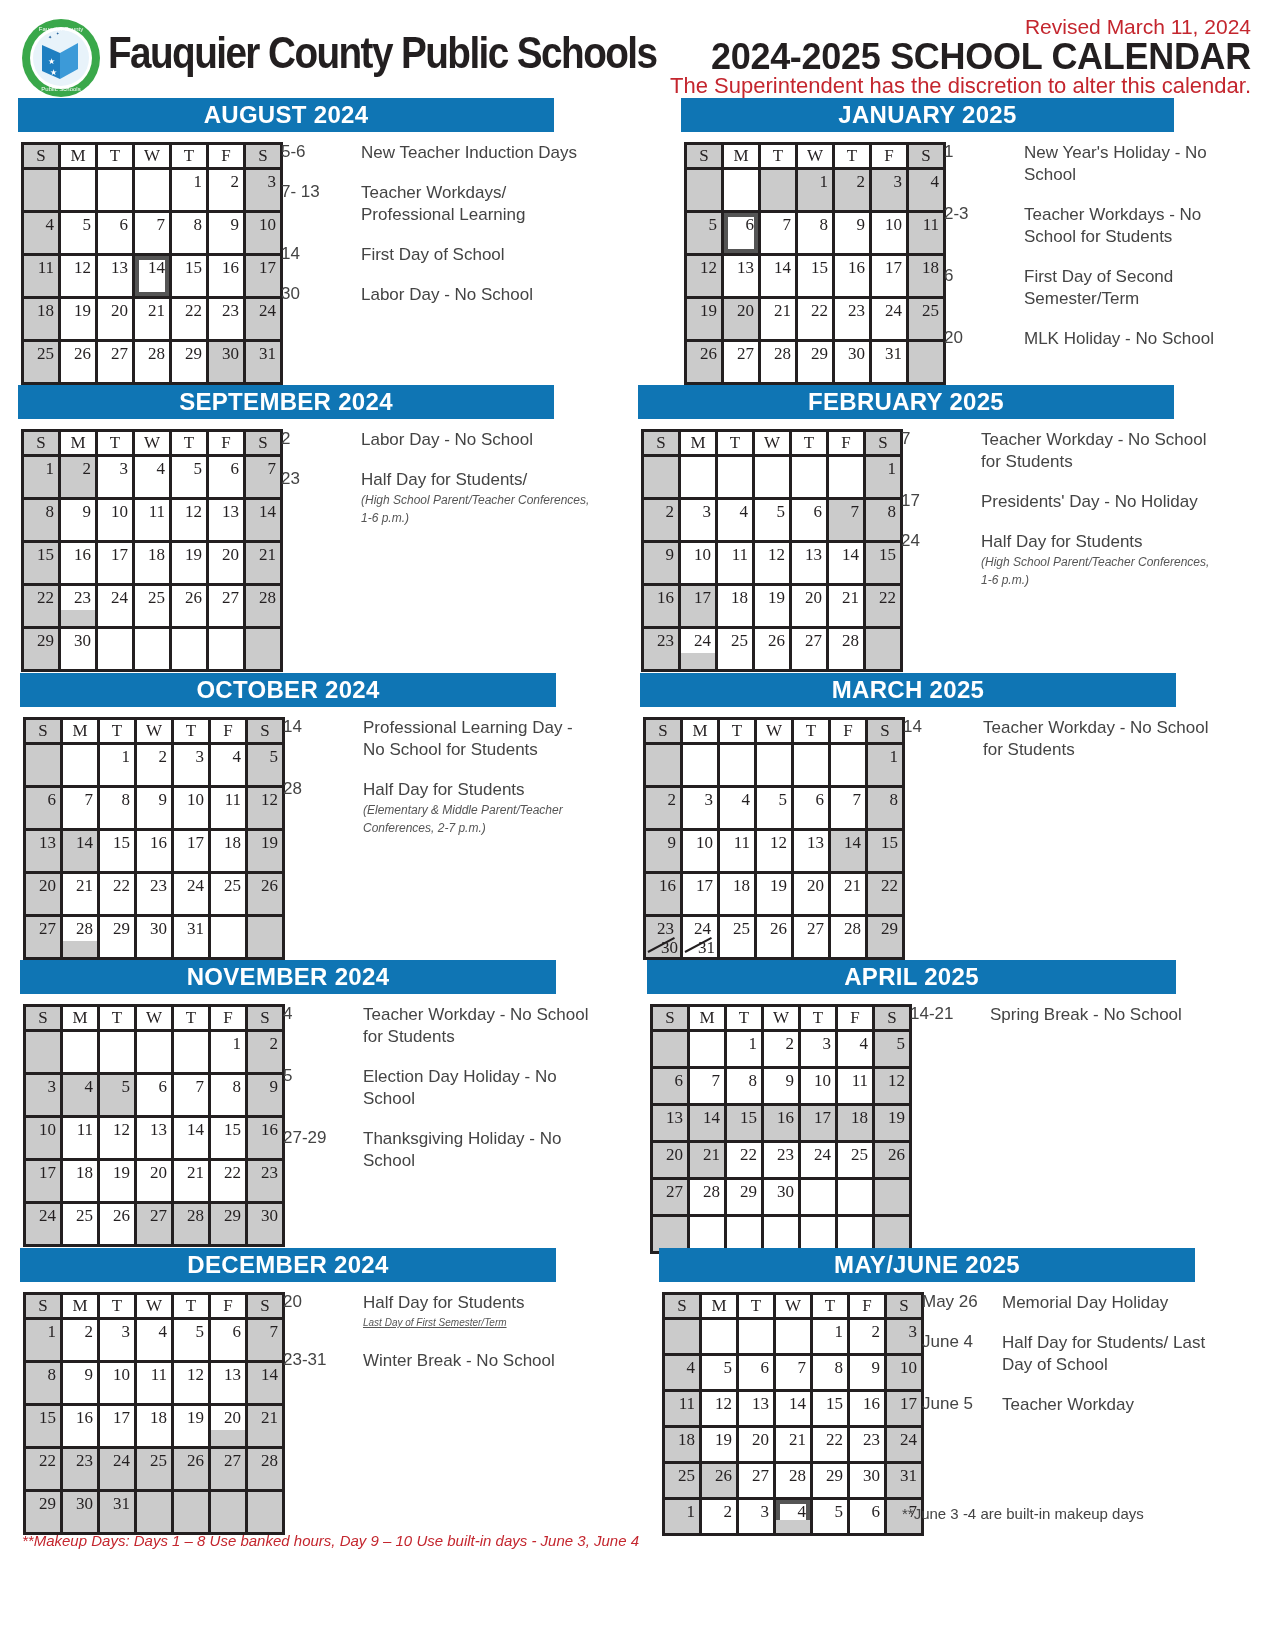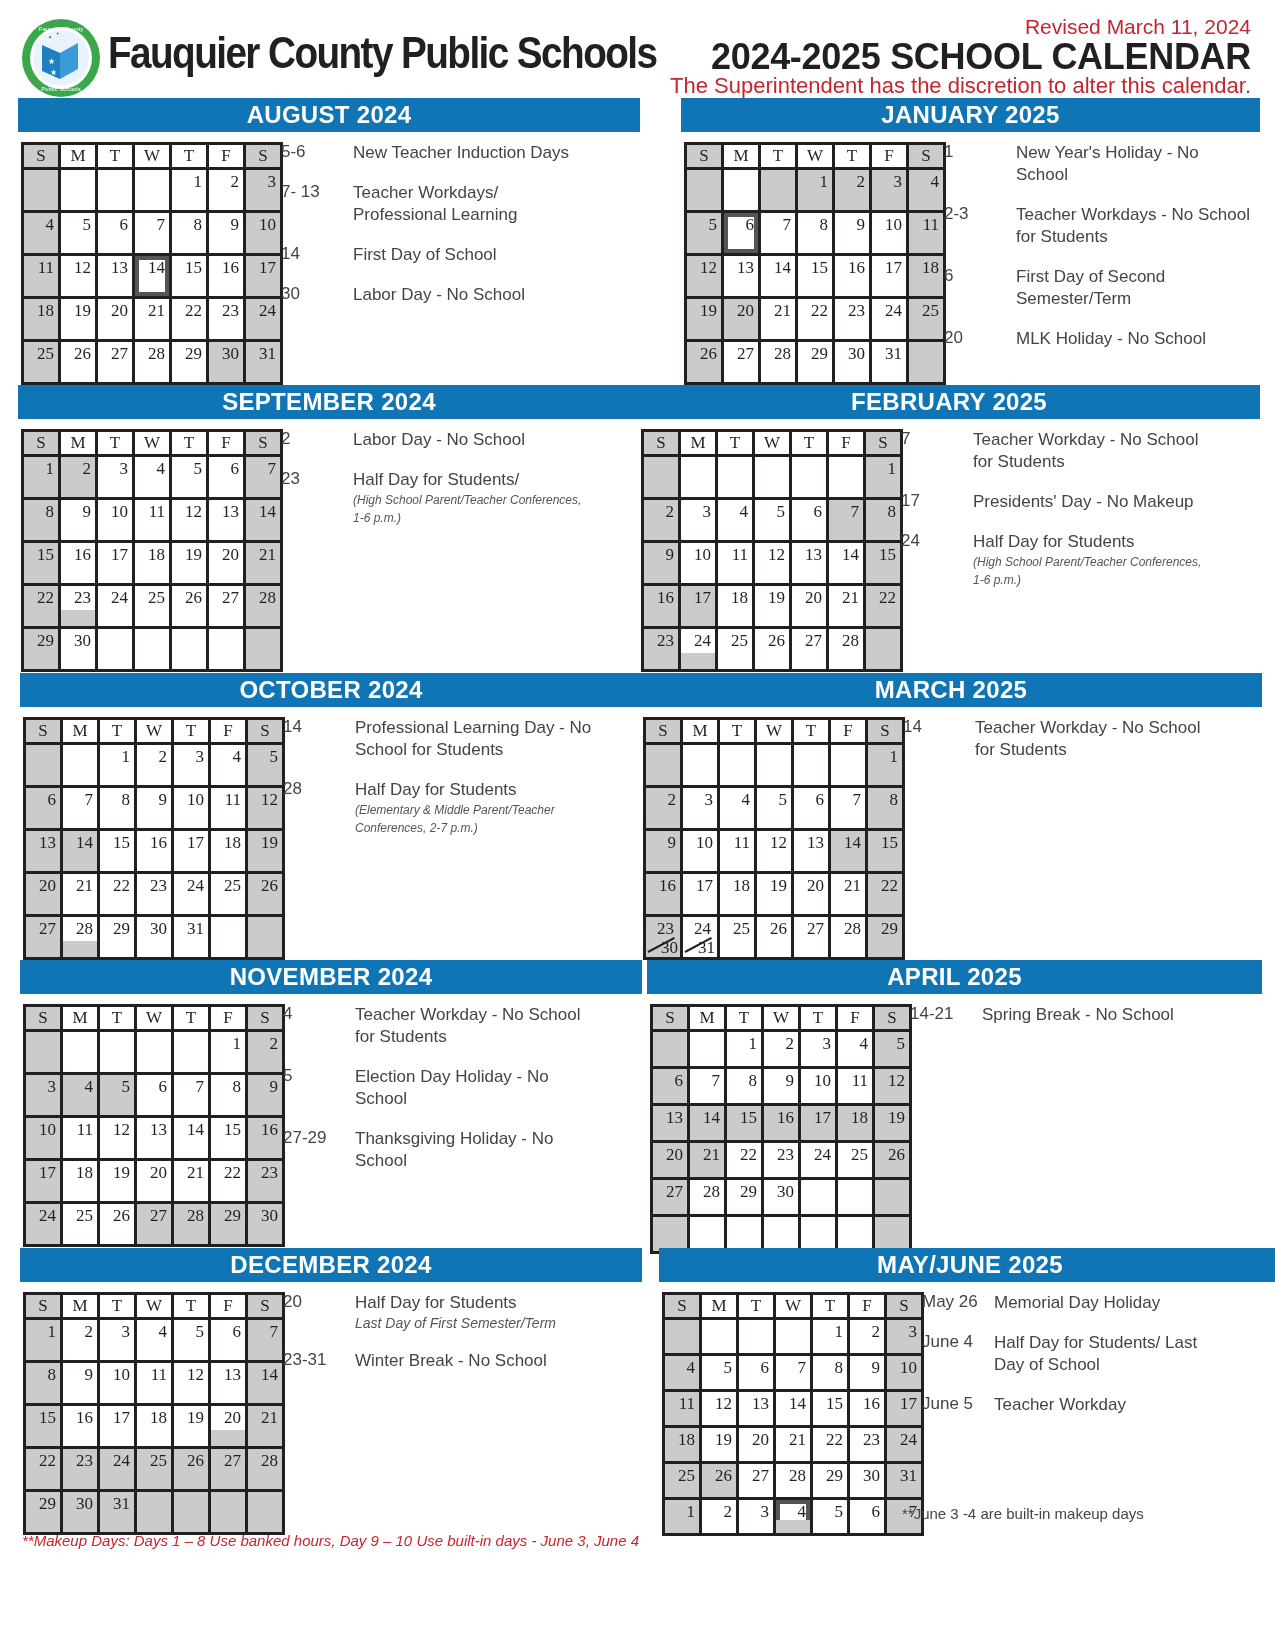--- a/index.html
+++ b/index.html
@@ -6,40 +6,40 @@
   html, body { width: 1275px; height: 1650px; background: #fff; overflow: hidden; }
   body { position: relative; font-family: "Liberation Sans", sans-serif; color: #231f20; }
 
   .header { position: absolute; left: 0; top: 0; width: 1275px; height: 100px; }
   .logo { position: absolute; left: 20px; top: 17px; width: 82px; height: 82px; }
   .org-name { position: absolute; left: 108px; top: 28px; font-family: "Liberation Sans", sans-serif; font-weight: bold; font-size: 44px; letter-spacing: -1.8px; transform: scaleX(0.88); transform-origin: left center; color: #231f20; white-space: nowrap; }
   .revised { position: absolute; right: 24px; top: 15px; font-size: 21px; color: #c4262e; white-space: nowrap; }
   .cal-title { position: absolute; right: 24px; top: 36px; font-size: 36px; font-weight: bold; letter-spacing: -0.3px; color: #231f20; white-space: nowrap; }
   .discretion { position: absolute; right: 24px; top: 73px; font-size: 22px; color: #c4262e; white-space: nowrap; }
 
-  .month { position: absolute; width: 622px; }
+  .month { position: absolute; width: 536px; }
   .month-banner { height: 34px; background: #0f75b4; color: #fff; font-weight: bold; font-size: 24px; text-align: center; line-height: 34px; letter-spacing: 0.3px; }
   .month-body { position: relative; }
   .grid { position: absolute; left: 3px; top: 10px; border: 3px solid #231f20; background: #231f20; display: grid; grid-template-columns: repeat(7, 34px); gap: 3px; }
   .cell { background: #fff; position: relative; font-family: "Liberation Serif", serif; font-size: 17px; text-align: right; padding: 3px 4px 0 0; line-height: 18px; color: #231f20; }
   .cell.hdr { height: 22px; text-align: center; padding: 2px 0 0 0; font-size: 17px; line-height: 18px; }
   .cell.sh { background: #cbcbcb; }
   .cell.half::after { content: ""; position: absolute; left: 0; right: 0; bottom: 0; height: 40%; background: #cbcbcb; z-index: 0; }
   .cell span { position: relative; z-index: 1; }
   .cell.boxed { box-shadow: inset 0 0 0 4px #555; }
   .cell.split .d1 { position: absolute; top: 3px; right: 6px; }
   .cell.split .d2 { position: absolute; bottom: 0px; right: 2px; }
   .cell.split .slash { position: absolute; left: 2px; bottom: 4px; width: 30px; height: 2px; background: #231f20; transform: rotate(-28deg); transform-origin: left center; }
 
   .events { position: absolute; left: 263px; top: 10px; width: 310px; }
-  .event { display: flex; margin-bottom: 18px; }
+  .event { display: flex; margin-bottom: 18px; gap: 8px; }
   .ev-date { width: 72px; flex-shrink: 0; font-size: 17px; color: #444; font-weight: normal; }
   .ev-text { flex: 1; font-size: 17px; color: #444; line-height: 22px; }
   .ev-sub { display: block; font-style: italic; font-size: 12px; line-height: 18px; color: #555; }
-  .ev-sub.larger { font-size: 14px; line-height: 18px; }
+  .ev-sub.larger { font-size: 10px; line-height: 18px; text-decoration: underline; }
 
   .footnote { position: absolute; left: 22px; top: 1532px; font-style: italic; font-size: 15px; color: #c4262e; white-space: nowrap; }
   .june-note { position: absolute; left: 902px; top: 1505px; font-size: 15px; color: #444; white-space: nowrap; }
 </style>
 </head>
 <body>
 
 <div class="header">
   <svg class="logo" viewBox="0 0 82 82">
     <circle cx="41" cy="41" r="39" fill="#3aa84a"></circle>
@@ -482,21 +482,21 @@
           <div class="cell"><span>28</span></div>
           <div class="cell sh"></div>
         </div>
         <div class="events">
           <div class="event">
             <div class="ev-date">7</div>
             <div class="ev-text"><span>Teacher Workday - No School for Students</span></div>
           </div>
           <div class="event">
             <div class="ev-date">17</div>
-            <div class="ev-text"><span>Presidents' Day - No Makeup</span></div>
+            <div class="ev-text"><span>Presidents' Day - No Holiday</span></div>
           </div>
           <div class="event">
             <div class="ev-date">24</div>
             <div class="ev-text"><span>Half Day for Students</span><span class="ev-sub">(High School Parent/Teacher Conferences, 1-6 p.m.)</span></div>
           </div>
         </div>
       </div>
     </div>
     <div class="month" style="left: 640px; top: 673px;">
       <div class="month-banner">MARCH 2025</div>

